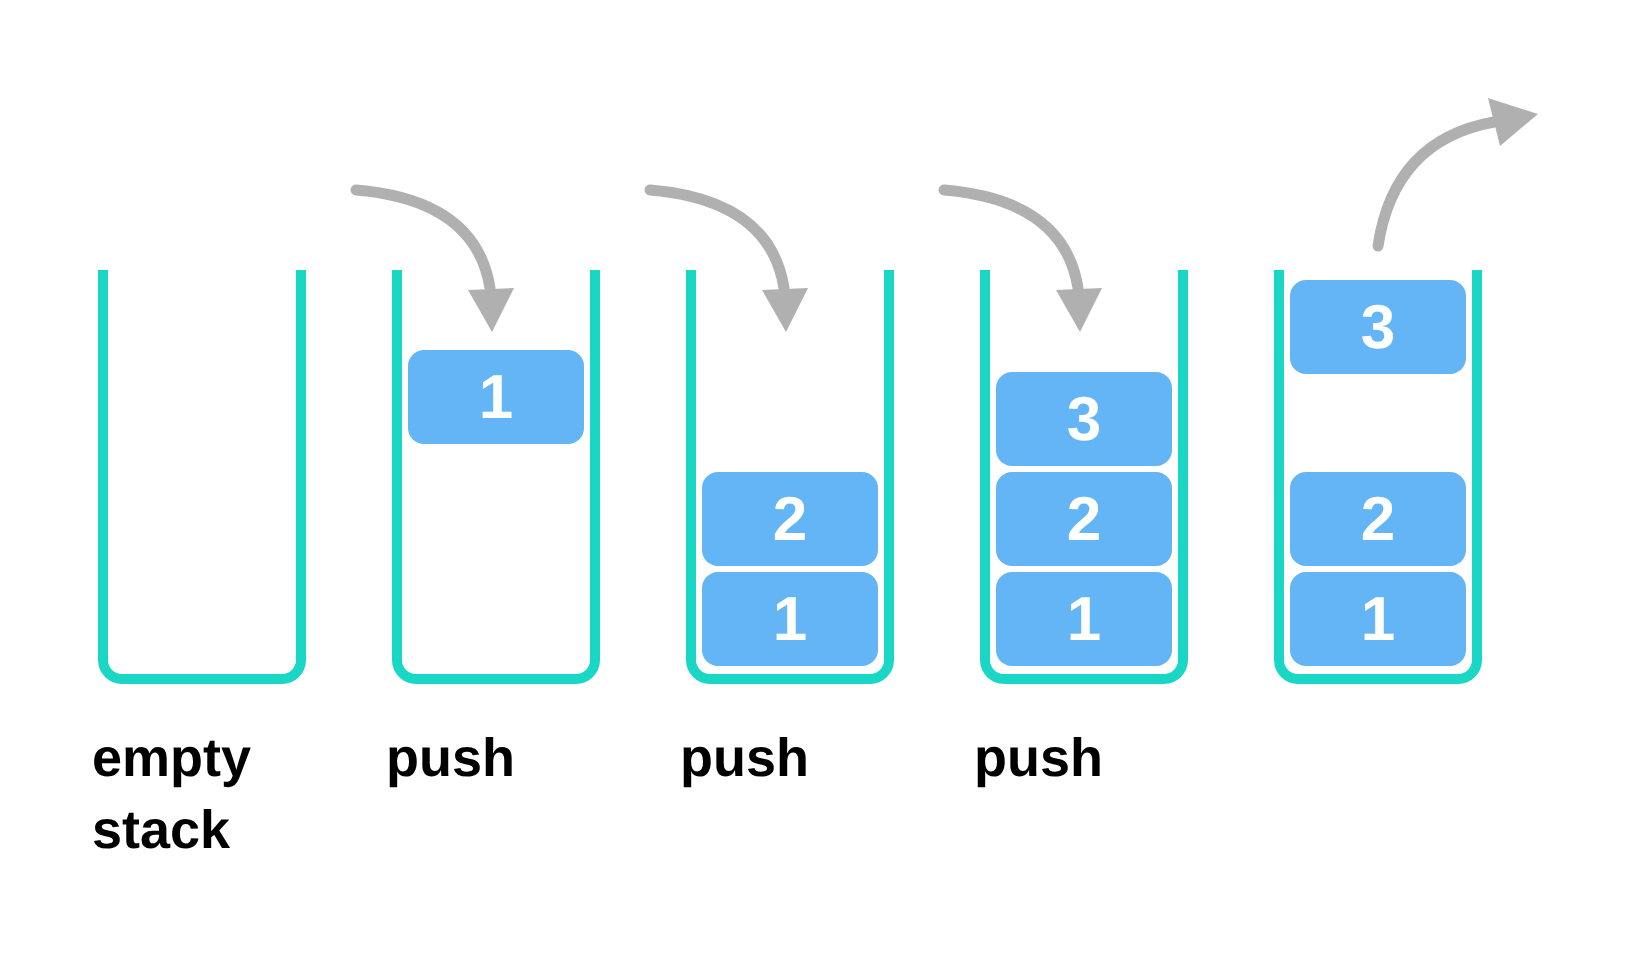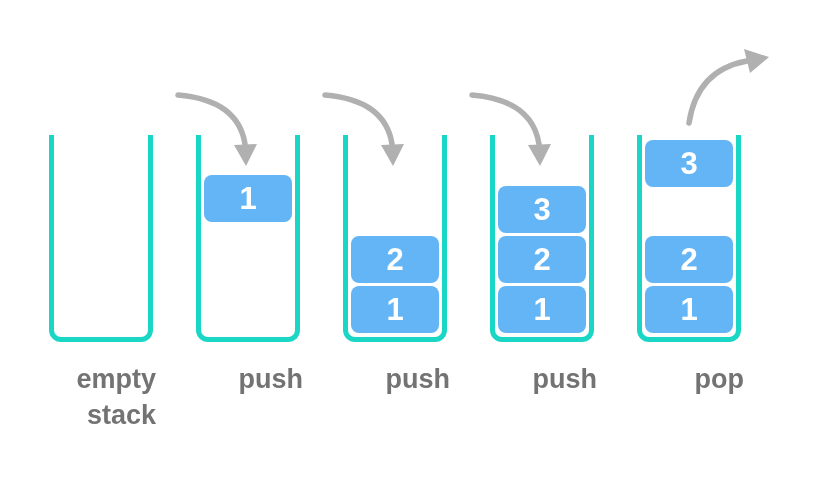--- a/index.html
+++ b/index.html
@@ -47,22 +47,22 @@
     justify-content: center;
     color: #ffffff;
     font-size: 31px;
     font-weight: bold;
   }
   .stage-label {
     position: absolute;
     top: 226px;
     left: -3px;
     width: 110px;
-    text-align: right;
-    color: #737373;
+    text-align: left;
+    color: #000000;
     font-size: 27px;
     font-weight: bold;
     line-height: 36px;
   }
 </style>
 </head>
 <body>
 
 <div class="canvas">
 
@@ -113,16 +113,15 @@
     <div class="box" style="top:101px">2</div>
     <div class="box" style="top:151px">1</div>
     <div class="stage-label">push</div>
   </div>
 
   <div class="stage" style="left:637px">
     <div class="container"></div>
     <div class="box" style="top:5px">3</div>
     <div class="box" style="top:101px">2</div>
     <div class="box" style="top:151px">1</div>
-    <div class="stage-label">pop</div>
   </div>
 
 </div>
 
 </body></html>

